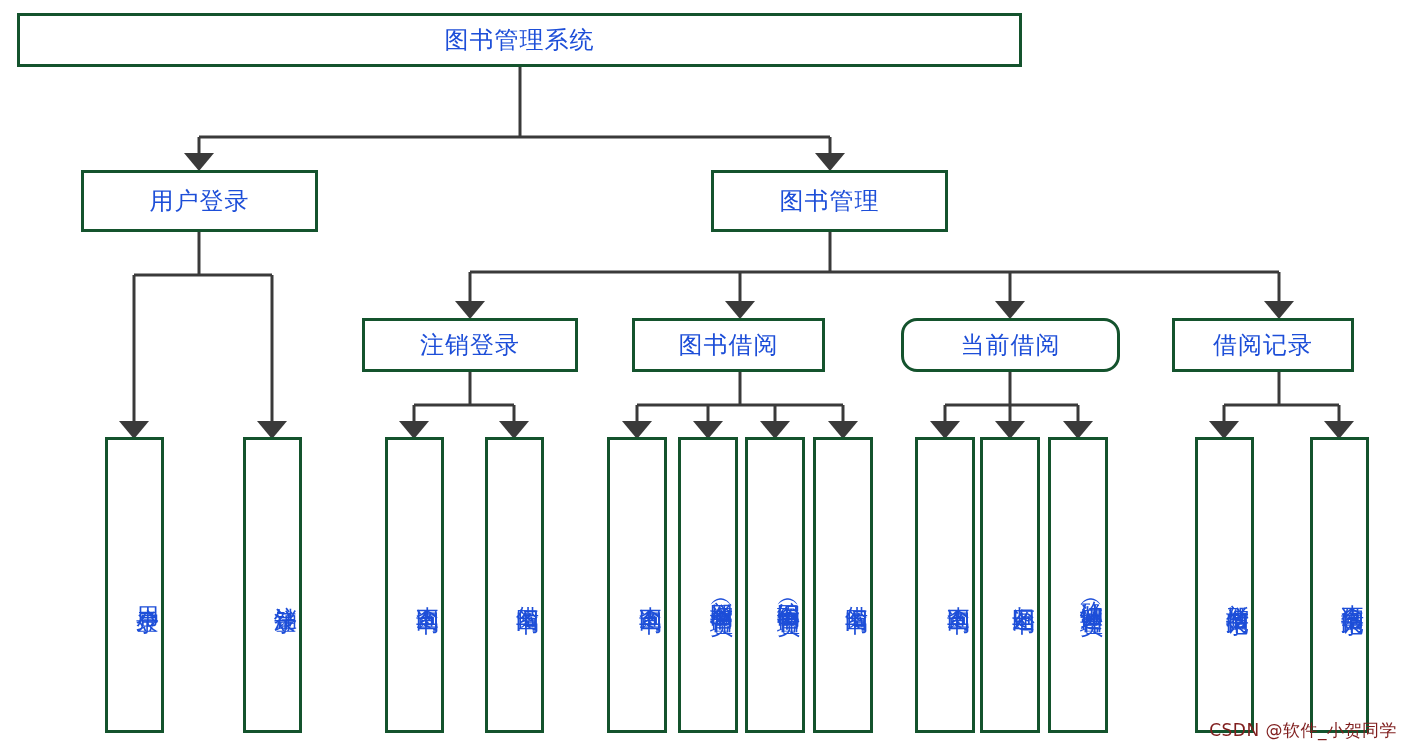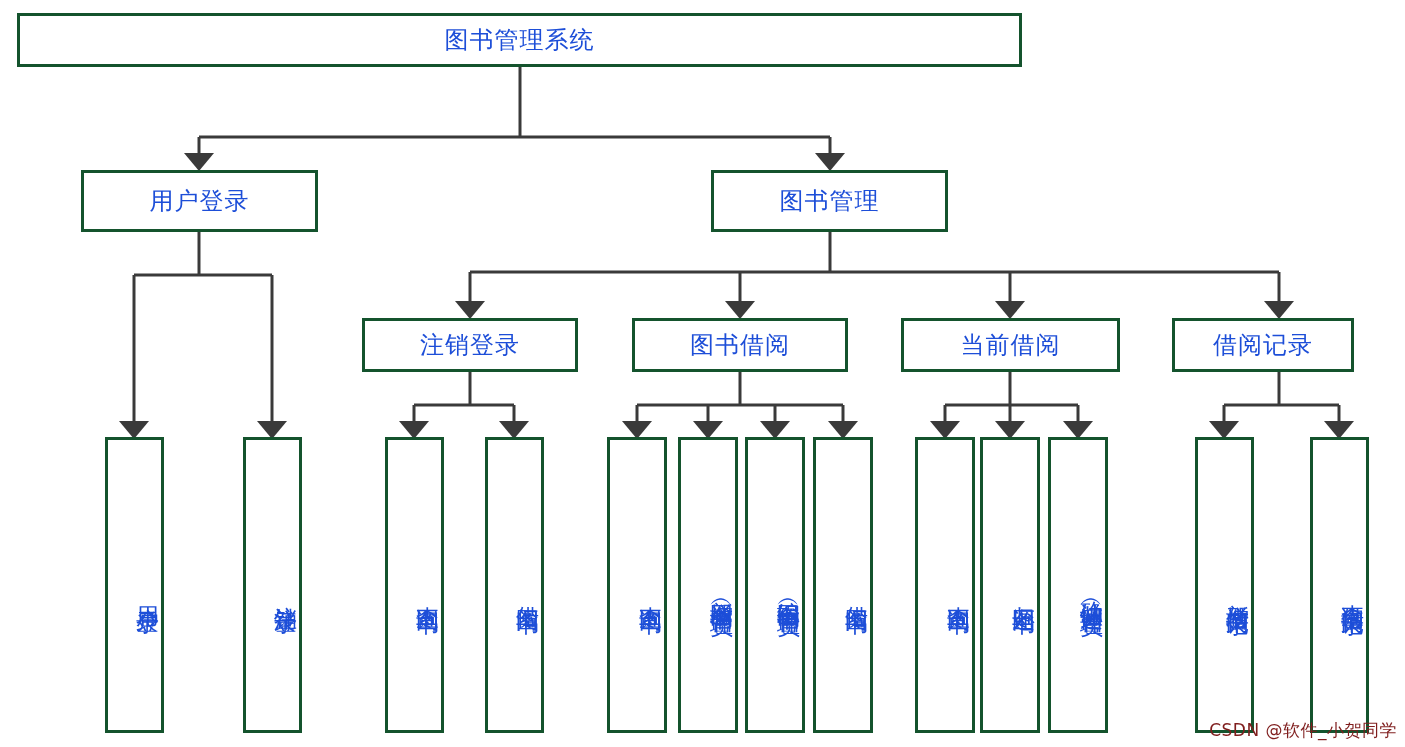--- a/index.html
+++ b/index.html
@@ -129,24 +129,24 @@
   <div class="node horiz" style="left:81px; top:170px; width:237px; height:62px;">
     <span class="label">用户登录</span>
   </div>
   <div class="node horiz" style="left:711px; top:170px; width:237px; height:62px;">
     <span class="label">图书管理</span>
   </div>
 
   <div class="node horiz" style="left:362px; top:318px; width:216px; height:54px;">
     <span class="label">注销登录</span>
   </div>
-  <div class="node horiz" style="left:632px; top:318px; width:216px; height:54px;text-align:right;">
+  <div class="node horiz" style="left:632px; top:318px; width:193px; height:54px;text-align:right;">
     <span class="label">图书借阅</span>
   </div>
-  <div class="node horiz" style="left:901px; top:318px; width:219px; height:54px;">
+  <div class="node horiz" style="left:901px; top:318px; width:219px; height:54px;border-radius:16px;">
     <span class="label">当前借阅</span>
   </div>
   <div class="node horiz" style="left:1172px; top:318px; width:182px; height:54px;">
     <span class="label">借阅记录</span>
   </div>
 
   <div class="node vert" style="left:105px; top:437px; width:59px; height:296px;">
     <span class="label">用户登录</span>
   </div>
   <div class="node vert" style="left:243px; top:437px; width:59px; height:296px;">

